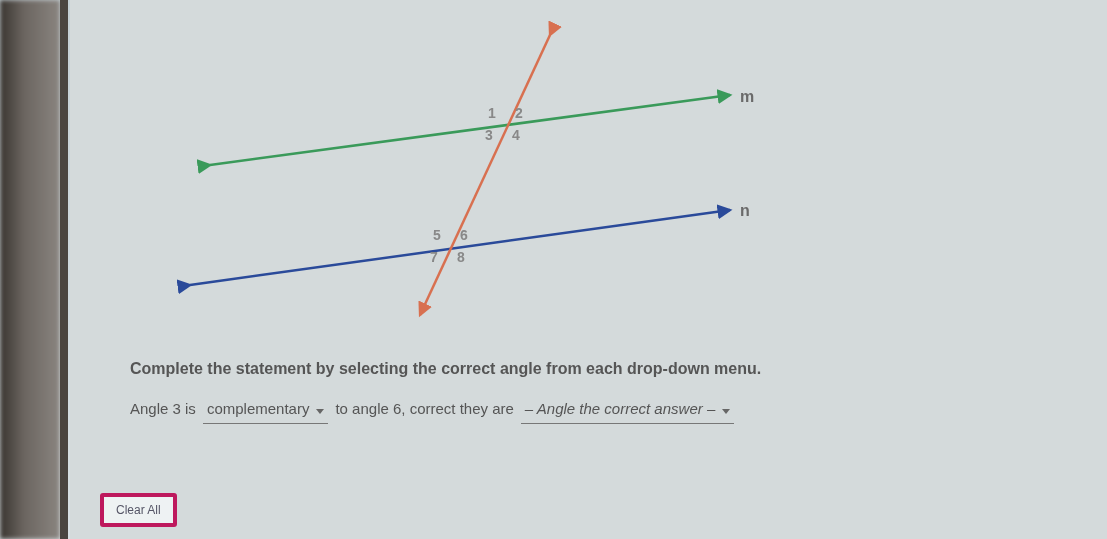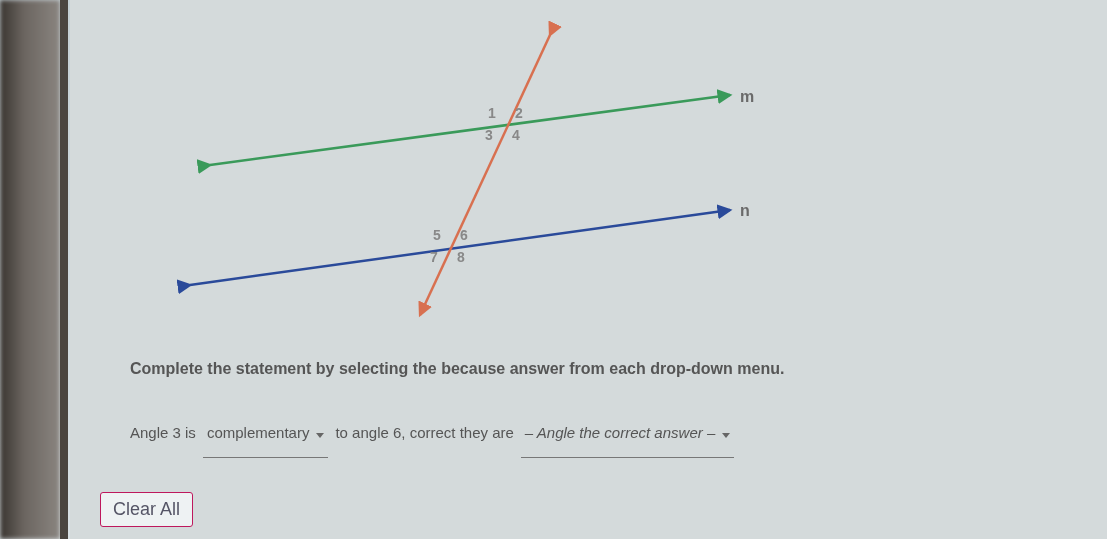--- a/index.html
+++ b/index.html
@@ -54,44 +54,43 @@
       display: flex;
       align-items: baseline;
       gap: 7px;
       flex-wrap: wrap;
     }
     .dropdown {
       display: inline-flex;
       align-items: baseline;
       gap: 4px;
       border-bottom: 1px solid #777;
-      padding: 0 4px 16px 4px;
+      padding: 0 4px 6px 4px;
       cursor: pointer;
       color: #555;
       font-style: normal;
-      margin-top: 24px;
     }
     .dropdown.placeholder { font-style: italic; }
     .caret {
       display: inline-block;
       width: 0; height: 0;
       border-left: 4px solid transparent;
       border-right: 4px solid transparent;
       border-top: 5px solid #666;
       margin-left: 3px;
       vertical-align: middle;
     }
     .clear-btn {
       position: absolute;
       left: 30px;
       bottom: 12px;
-      border: 1px solid #be185d;
+      border: 4px solid #be185d;
       background: #eef2f3;
       color: #556;
-      font-size: 18px;
+      font-size: 12px;
       padding: 6px 12px;
       border-radius: 3px;
       cursor: pointer;
     }
     .angle-label {
       font-family: Arial, sans-serif;
       font-size: 14px;
       fill: #888;
       font-weight: bold;
     }
@@ -139,21 +138,21 @@
       <text class="angle-label" x="382" y="130">4</text>
 
       <text class="angle-label" x="303" y="230">5</text>
       <text class="angle-label" x="330" y="230">6</text>
       <text class="angle-label" x="300" y="252">7</text>
       <text class="angle-label" x="327" y="252">8</text>
     </svg>
   </div>
 
   <div class="question-area">
-    <p class="instruction">Complete the statement by selecting the because answer from each drop-down menu.</p>
+    <p class="instruction">Complete the statement by selecting the correct angle from each drop-down menu.</p>
     <div class="statement">
       <span>Angle 3 is</span>
       <span class="dropdown">
         <span>complementary</span>
         <span class="caret"></span>
       </span>
       <span>to angle 6, correct they are</span>
       <span class="dropdown placeholder">
         <span>– Angle the correct answer –</span>
         <span class="caret"></span>

